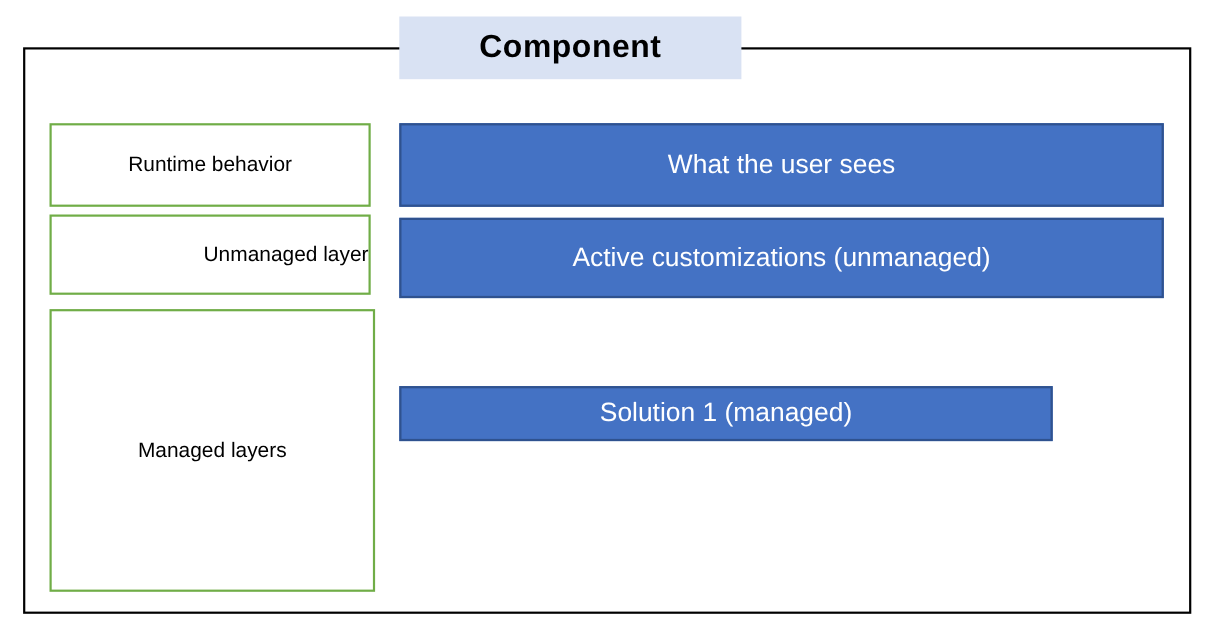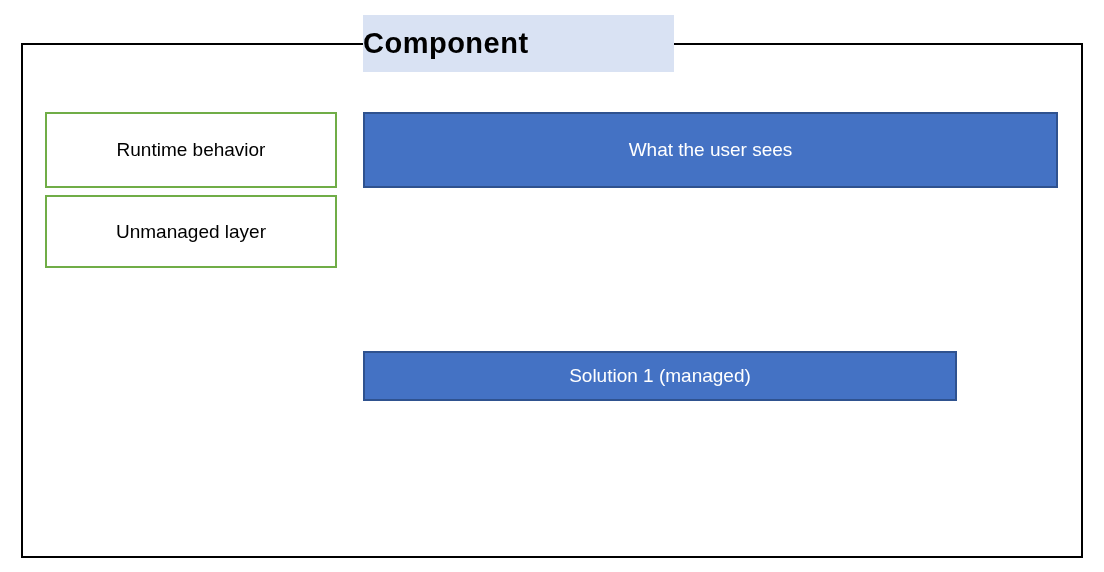--- a/index.html
+++ b/index.html
@@ -28,21 +28,21 @@
   }
   .title-box {
     position: absolute;
     left: 363px;
     top: 15px;
     width: 311px;
     height: 57px;
     background: var(--title-fill, #D9E2F3);
     display: flex;
     align-items: center;
-    justify-content: flex-start;
+    justify-content: center;
     z-index: 2;
   }
   .title-box .title-text {
     font-size: 29px;
     font-weight: bold;
     color: var(--label-text, #000000);
     letter-spacing: 0.5px;
   }
   .gbox {
     position: absolute;
@@ -62,26 +62,26 @@
     position: absolute;
     background: var(--blue-fill, #4472C4);
     border: 2px solid var(--blue-border, #2F528F);
     box-sizing: border-box;
     display: flex;
     align-items: center;
     justify-content: center;
     z-index: 2;
   }
   .bbox .box-label {
-    font-size: 19px;
+    font-size: 24px;
     color: var(--blue-text, #FFFFFF);
   }
   
   .gbox-runtime   { left: 45px; top: 112px; width: 292px; height: 76px; }
-  .gbox-unmanaged { left: 45px; top: 195px; width: 292px; height: 73px; }
+  .gbox-unmanaged { left: 45px; top: 195px; width: 292px; height: 73px; justify-content: flex-end; }
   .gbox-managed   { left: 45px; top: 281px; width: 296px; height: 257px; }
   
   .bbox-user-sees { left: 363px; top: 112px; width: 695px; height: 76px; }
   .bbox-active    { left: 363px; top: 198px; width: 695px; height: 73px; }
   .bbox-sol2      { left: 363px; top: 283px; width: 695px; height: 52px; }
   .bbox-sol1      { left: 363px; top: 351px; width: 594px; height: 50px; }
   .bbox-system    { left: 363px; top: 413px; width: 695px; height: 126px; }
 </style>
 </head>
 <body>
@@ -95,25 +95,31 @@
   </div>
 
   <div class="gbox gbox-runtime">
     <span class="box-label">Runtime behavior</span>
   </div>
 
   <div class="gbox gbox-unmanaged">
     <span class="box-label">Unmanaged layer</span>
   </div>
 
+  <div class="gbox gbox-managed">
+    <span class="box-label">Managed layers</span>
+  </div>
 
   <div class="bbox bbox-user-sees">
     <span class="box-label">What the user sees</span>
   </div>
 
+  <div class="bbox bbox-active">
+    <span class="box-label">Active customizations (unmanaged)</span>
+  </div>
 
 
   <div class="bbox bbox-sol1">
     <span class="box-label">Solution 1 (managed)</span>
   </div>
 
 
 </div>
 
 </body></html>

